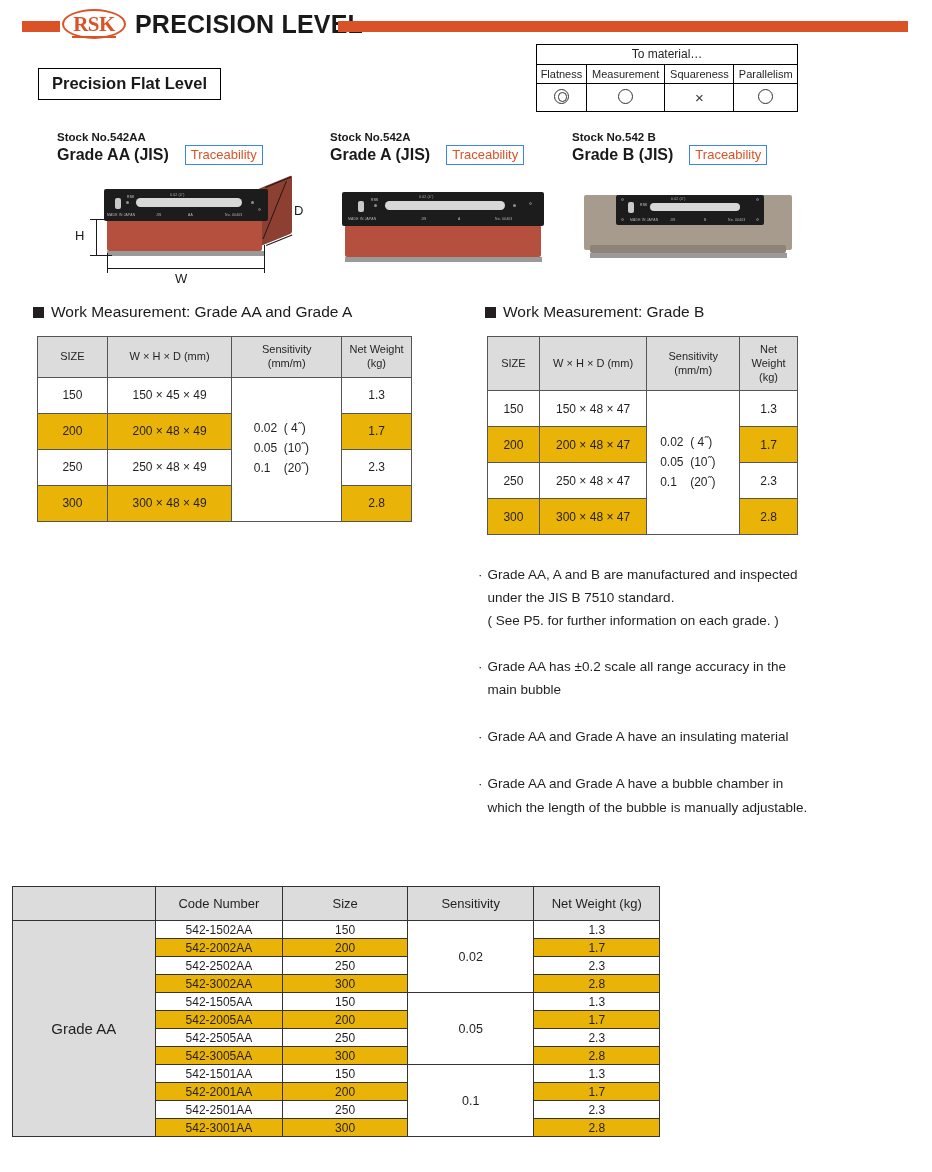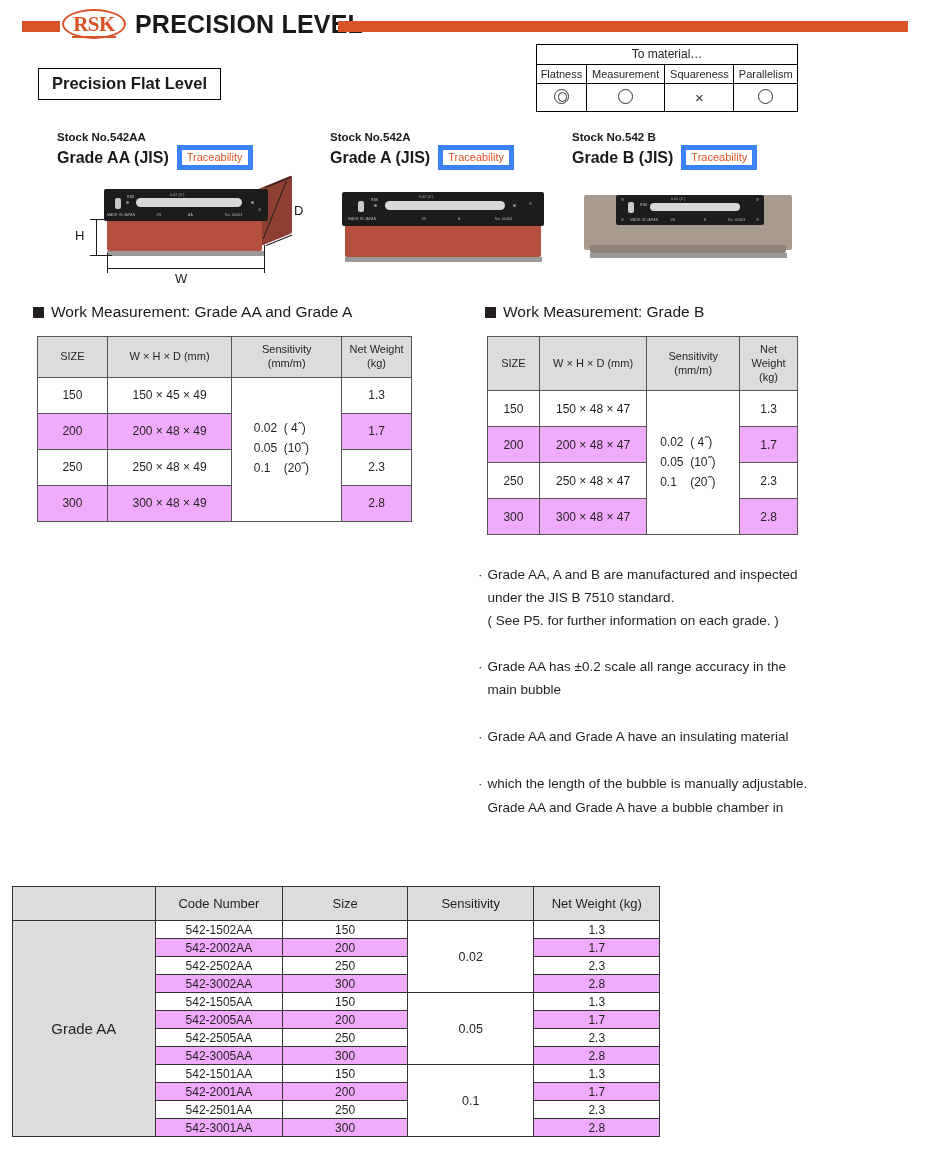--- a/index.html
+++ b/index.html
@@ -117,25 +117,26 @@
     color: #1a1a1a;
     margin-bottom: 2px;
   }
   .prod-gradeline { display: flex; align-items: center; gap: 8px; }
   .prod-grade {
     font-size: 16px;
     font-weight: bold;
     color: #1a1a1a;
   }
   .traceability {
-    border: 5px solid #3b82f6;
+    border: 1px solid #3b82f6;
     color: #da5327;
-    font-size: 11px;
+    font-size: 13px;
     padding: 1px 5px 2px 5px;
     white-space: nowrap;
+    margin-left: 8px;
   }
 
   
   .level-img { position: absolute; }
   .lv-body {
     position: absolute;
     border-radius: 2px;
   }
   .lv-top {
     position: absolute;
@@ -212,21 +213,21 @@
     font-weight: normal;
     color: #231f20;
   }
   .spec-table thead th {
     background: #dcdcdc;
     font-size: 11px;
     line-height: 1.25;
     padding: 6px 2px;
   }
   .spec-table tbody td { height: 36px; font-size: 12px; }
-  .row-blue { background: #f0abfc; }
+  .row-blue { background: #eab308; }
   .sens-cell { font-size: 11.5px; line-height: 1.65; white-space: nowrap; }
   .sens-cell .sv { display: inline-block; width: 30px; text-align: left; }
   .sens-cell .sp { display: inline-block; width: 36px; text-align: left; }
 
   
   .notes {
     position: absolute;
     left: 478px; top: 563px;
     width: 420px;
     font-size: 13.5px;
@@ -513,22 +514,22 @@
   </div>
   <div class="note" style="margin-bottom:24px;">
     <span class="bullet">·</span>
     <span class="ntext">
       <div>Grade AA and Grade A have an insulating material</div>
     </span>
   </div>
   <div class="note">
     <span class="bullet">·</span>
     <span class="ntext">
+      <div>Grade AA and Grade A have a bubble chamber in</div>
       <div>which the length of the bubble is manually adjustable.</div>
-      <div>Grade AA and Grade A have a bubble chamber in</div>
     </span>
   </div>
 </div>
 
 <table class="order-table">
   <thead>
     <tr>
       <th class="blank" style="width:148px;"></th>
       <th style="width:132px;">Code Number</th>
       <th style="width:130px;">Size</th>

